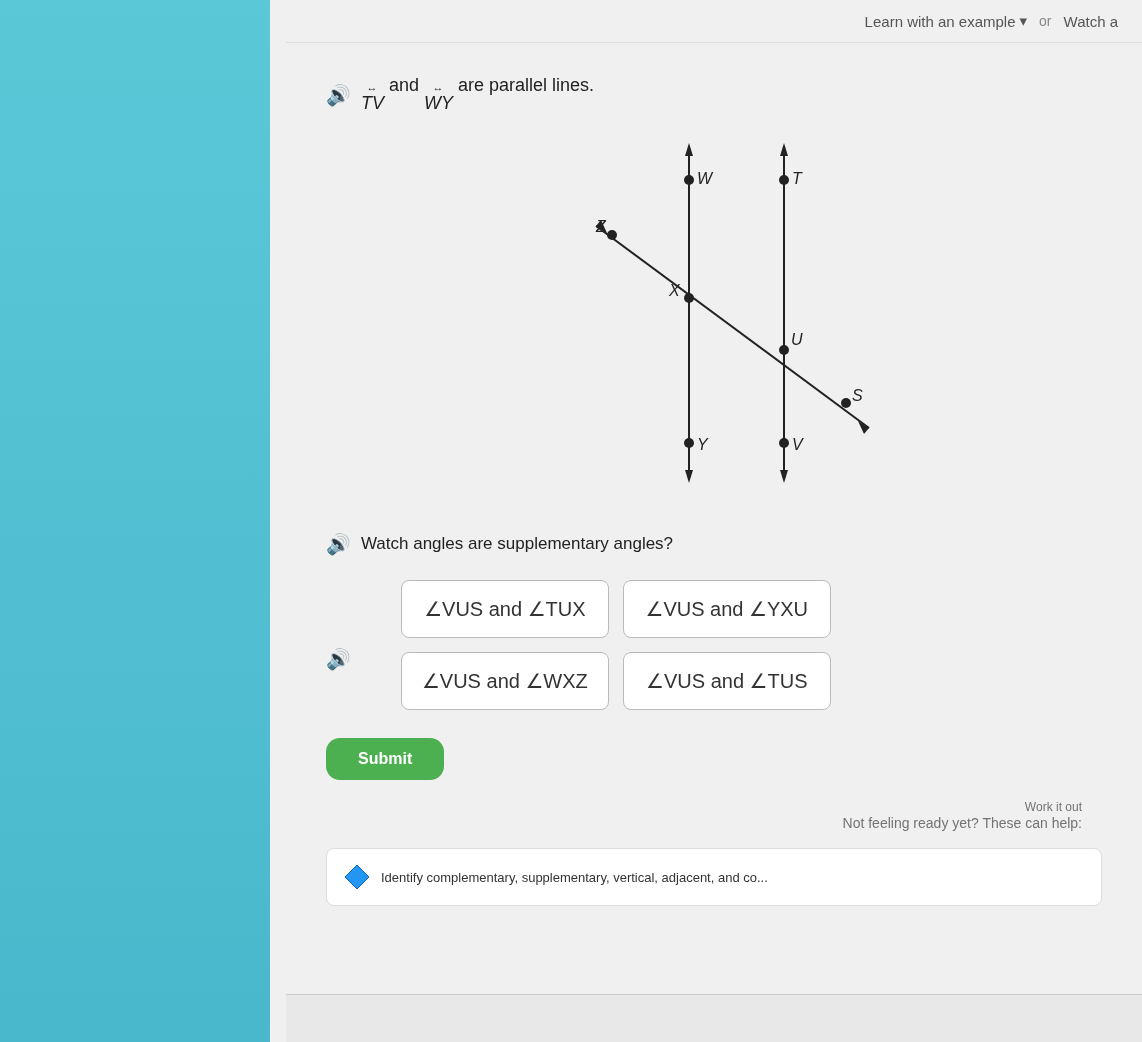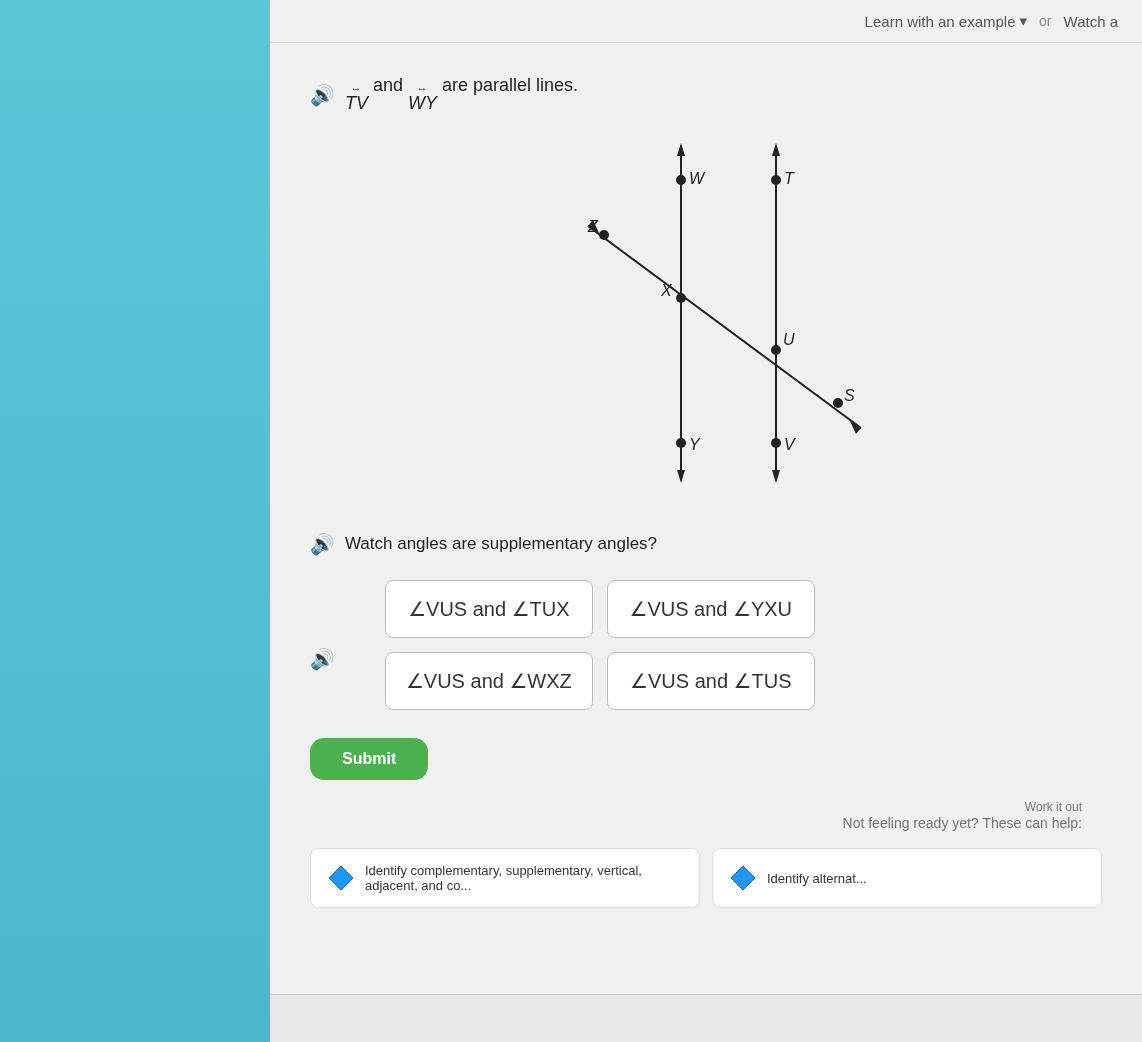--- a/index.html
+++ b/index.html
@@ -15,20 +15,21 @@
       background: linear-gradient(180deg, #5bc8d8 0%, #4ab8cc 100%);
       min-height: 1042px;
       flex-shrink: 0;
     }
     .main-content {
       flex: 1;
       background: #f0f0f0;
       min-height: 1042px;
       display: flex;
       flex-direction: column;
+      padding-left: 16px;
     }
     .top-bar {
       display: flex;
       justify-content: flex-end;
       align-items: center;
       padding: 12px 24px 12px 24px;
       background: #f0f0f0;
       border-bottom: 1px solid #ddd;
       gap: 8px;
     }
@@ -156,20 +157,21 @@
       border-radius: 8px;
       padding: 14px 16px;
       display: flex;
       align-items: center;
       gap: 10px;
       font-size: 13px;
       color: #333;
       cursor: pointer;
       border: 1px solid #ddd;
       overflow: hidden;
+      text-align: center;
     }
     .diamond-icon {
       width: 28px;
       height: 28px;
       flex-shrink: 0;
     }
     .bottom-bar {
       height: 48px;
       background: #e8e8e8;
       display: flex;
@@ -304,24 +306,18 @@
     </div>
 
     
     <div class="help-cards">
       <div class="help-card">
         <svg class="diamond-icon" viewBox="0 0 28 28">
           <polygon points="14,2 26,14 14,26 2,14" fill="#2196f3" stroke="#1565c0" stroke-width="1"></polygon>
         </svg>
         <span>Identify complementary, supplementary, vertical, adjacent, and co...</span>
       </div>
-      <div class="help-card">
-        <svg class="diamond-icon" viewBox="0 0 28 28">
-          <polygon points="14,2 26,14 14,26 2,14" fill="#2196f3" stroke="#1565c0" stroke-width="1"></polygon>
-        </svg>
-        <span>Identify alternat...</span>
-      </div>
     </div>
 
   </div>
 
   <div class="bottom-bar"></div>
 </div>
 
 </body></html>

